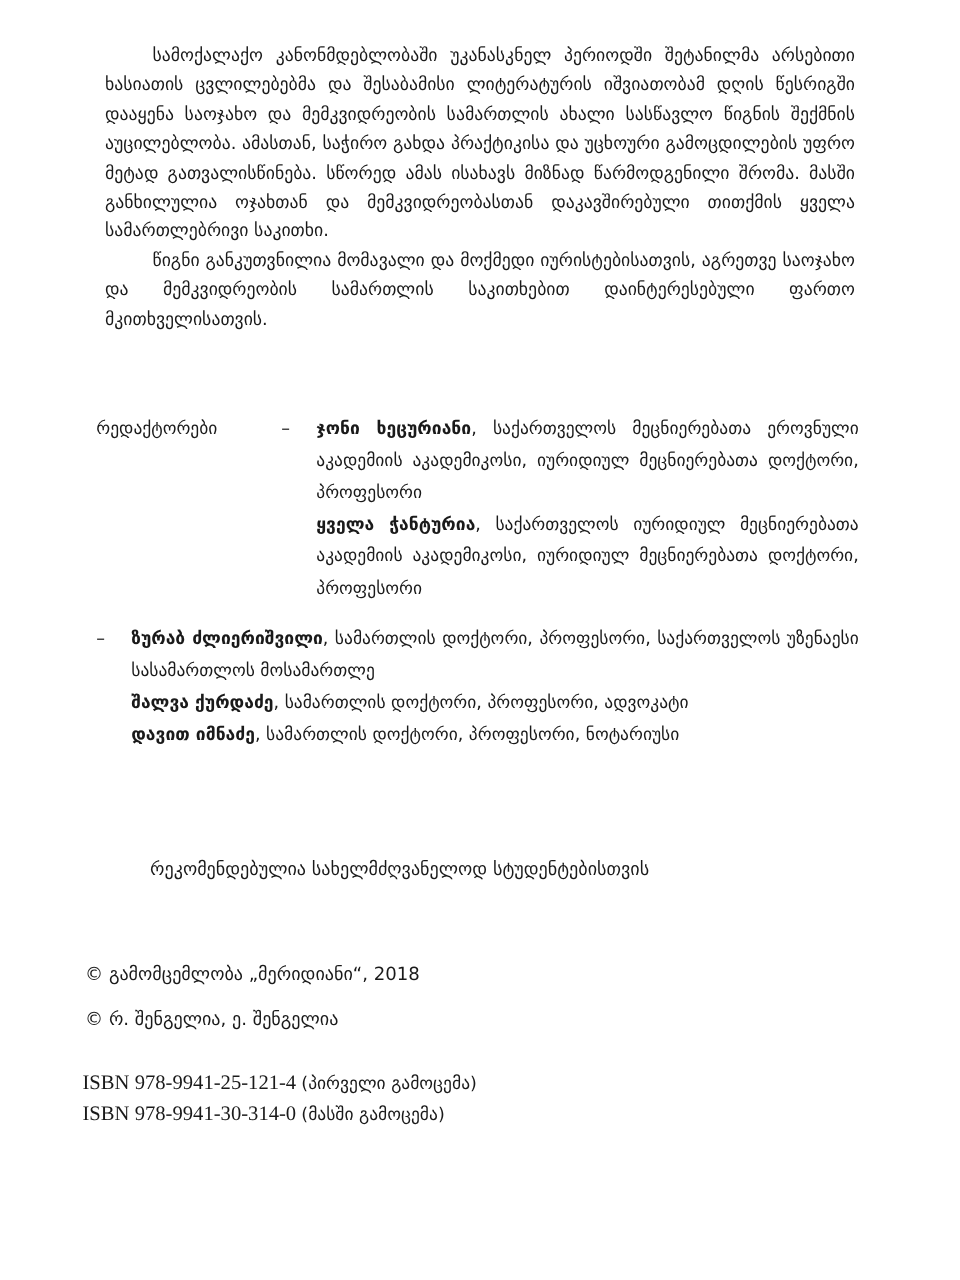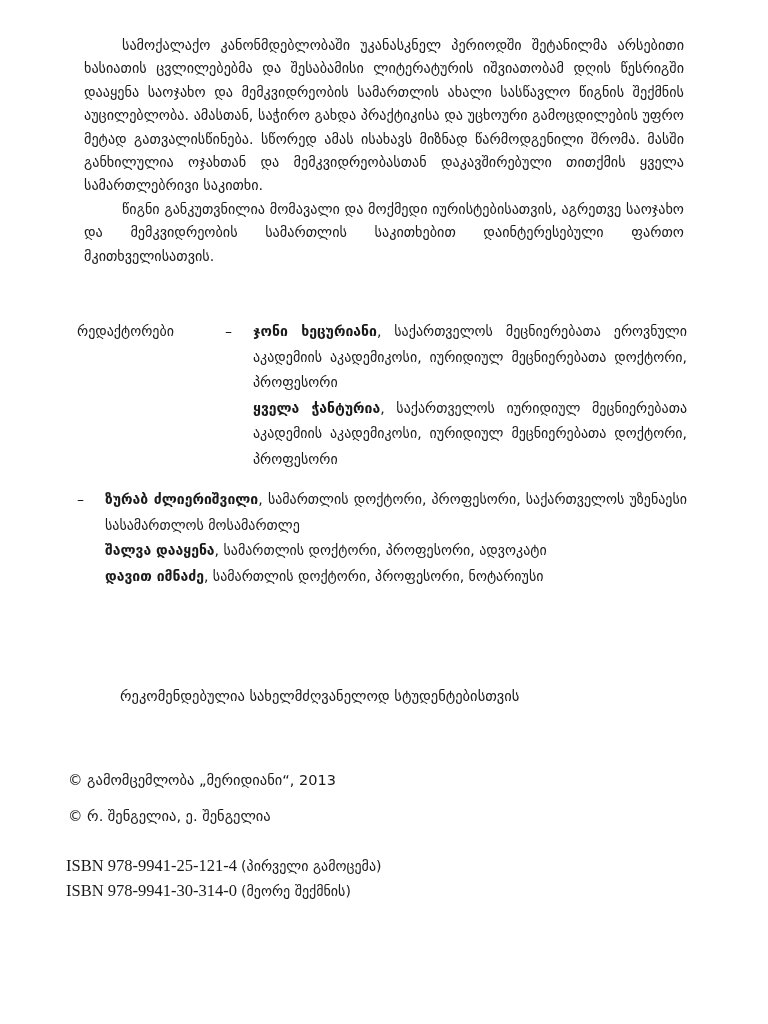--- a/index.html
+++ b/index.html
@@ -38,20 +38,21 @@
       left: 77px;
       width: 610px;
       font-size: 14px;
       line-height: 25.5px;
     }
     .credits.editors { top: 319px; }
     .credits.reviewers { top: 487px; }
     .credit-row {
       display: flex;
       align-items: flex-start;
+      margin-top: 12px;
     }
     .credit-role {
       width: 148px;
       flex: 0 0 148px;
       white-space: nowrap;
     }
     .credit-dash {
       width: 28px;
       flex: 0 0 28px;
       text-align: left;
@@ -125,36 +126,36 @@
   </div>
 
   <div class="credits reviewers">
     <div class="credit-row">
       <span class="credit-dash">–</span>
       <div class="credit-people">
         <p class="person">
           <span class="name">ზურაბ ძლიერიშვილი</span><span>, სამართლის დოქტორი, პროფესორი, საქართველოს უზენაესი სასამართლოს მოსამართლე</span>
         </p>
         <p class="person">
-          <span class="name">შალვა დააყენა</span><span>, სამართლის დოქტორი, პროფესორი, ადვოკატი</span>
+          <span class="name">შალვა ქურდაძე</span><span>, სამართლის დოქტორი, პროფესორი, ადვოკატი</span>
         </p>
         <p class="person">
           <span class="name">დავით იმნაძე</span><span>, სამართლის დოქტორი, პროფესორი, ნოტარიუსი</span>
         </p>
       </div>
     </div>
   </div>
 
   <div class="recommend">რეკომენდებულია სახელმძღვანელოდ სტუდენტებისთვის</div>
 
-  <div class="copyright c1">© გამომცემლობა „მერიდიანი“, 2013</div>
+  <div class="copyright c1">© გამომცემლობა „მერიდიანი“, 2018</div>
   <div class="copyright c2">© რ. შენგელია, ე. შენგელია</div>
 
   <div class="isbn i1">
     <span>ISBN 978-9941-25-121-4</span>
     <span class="ed">(პირველი გამოცემა)</span>
   </div>
   <div class="isbn i2">
     <span>ISBN 978-9941-30-314-0</span>
-    <span class="ed">(მეორე შექმნის)</span>
+    <span class="ed">(მასში გამოცემა)</span>
   </div>
 
 </div>
 
 </body></html>

